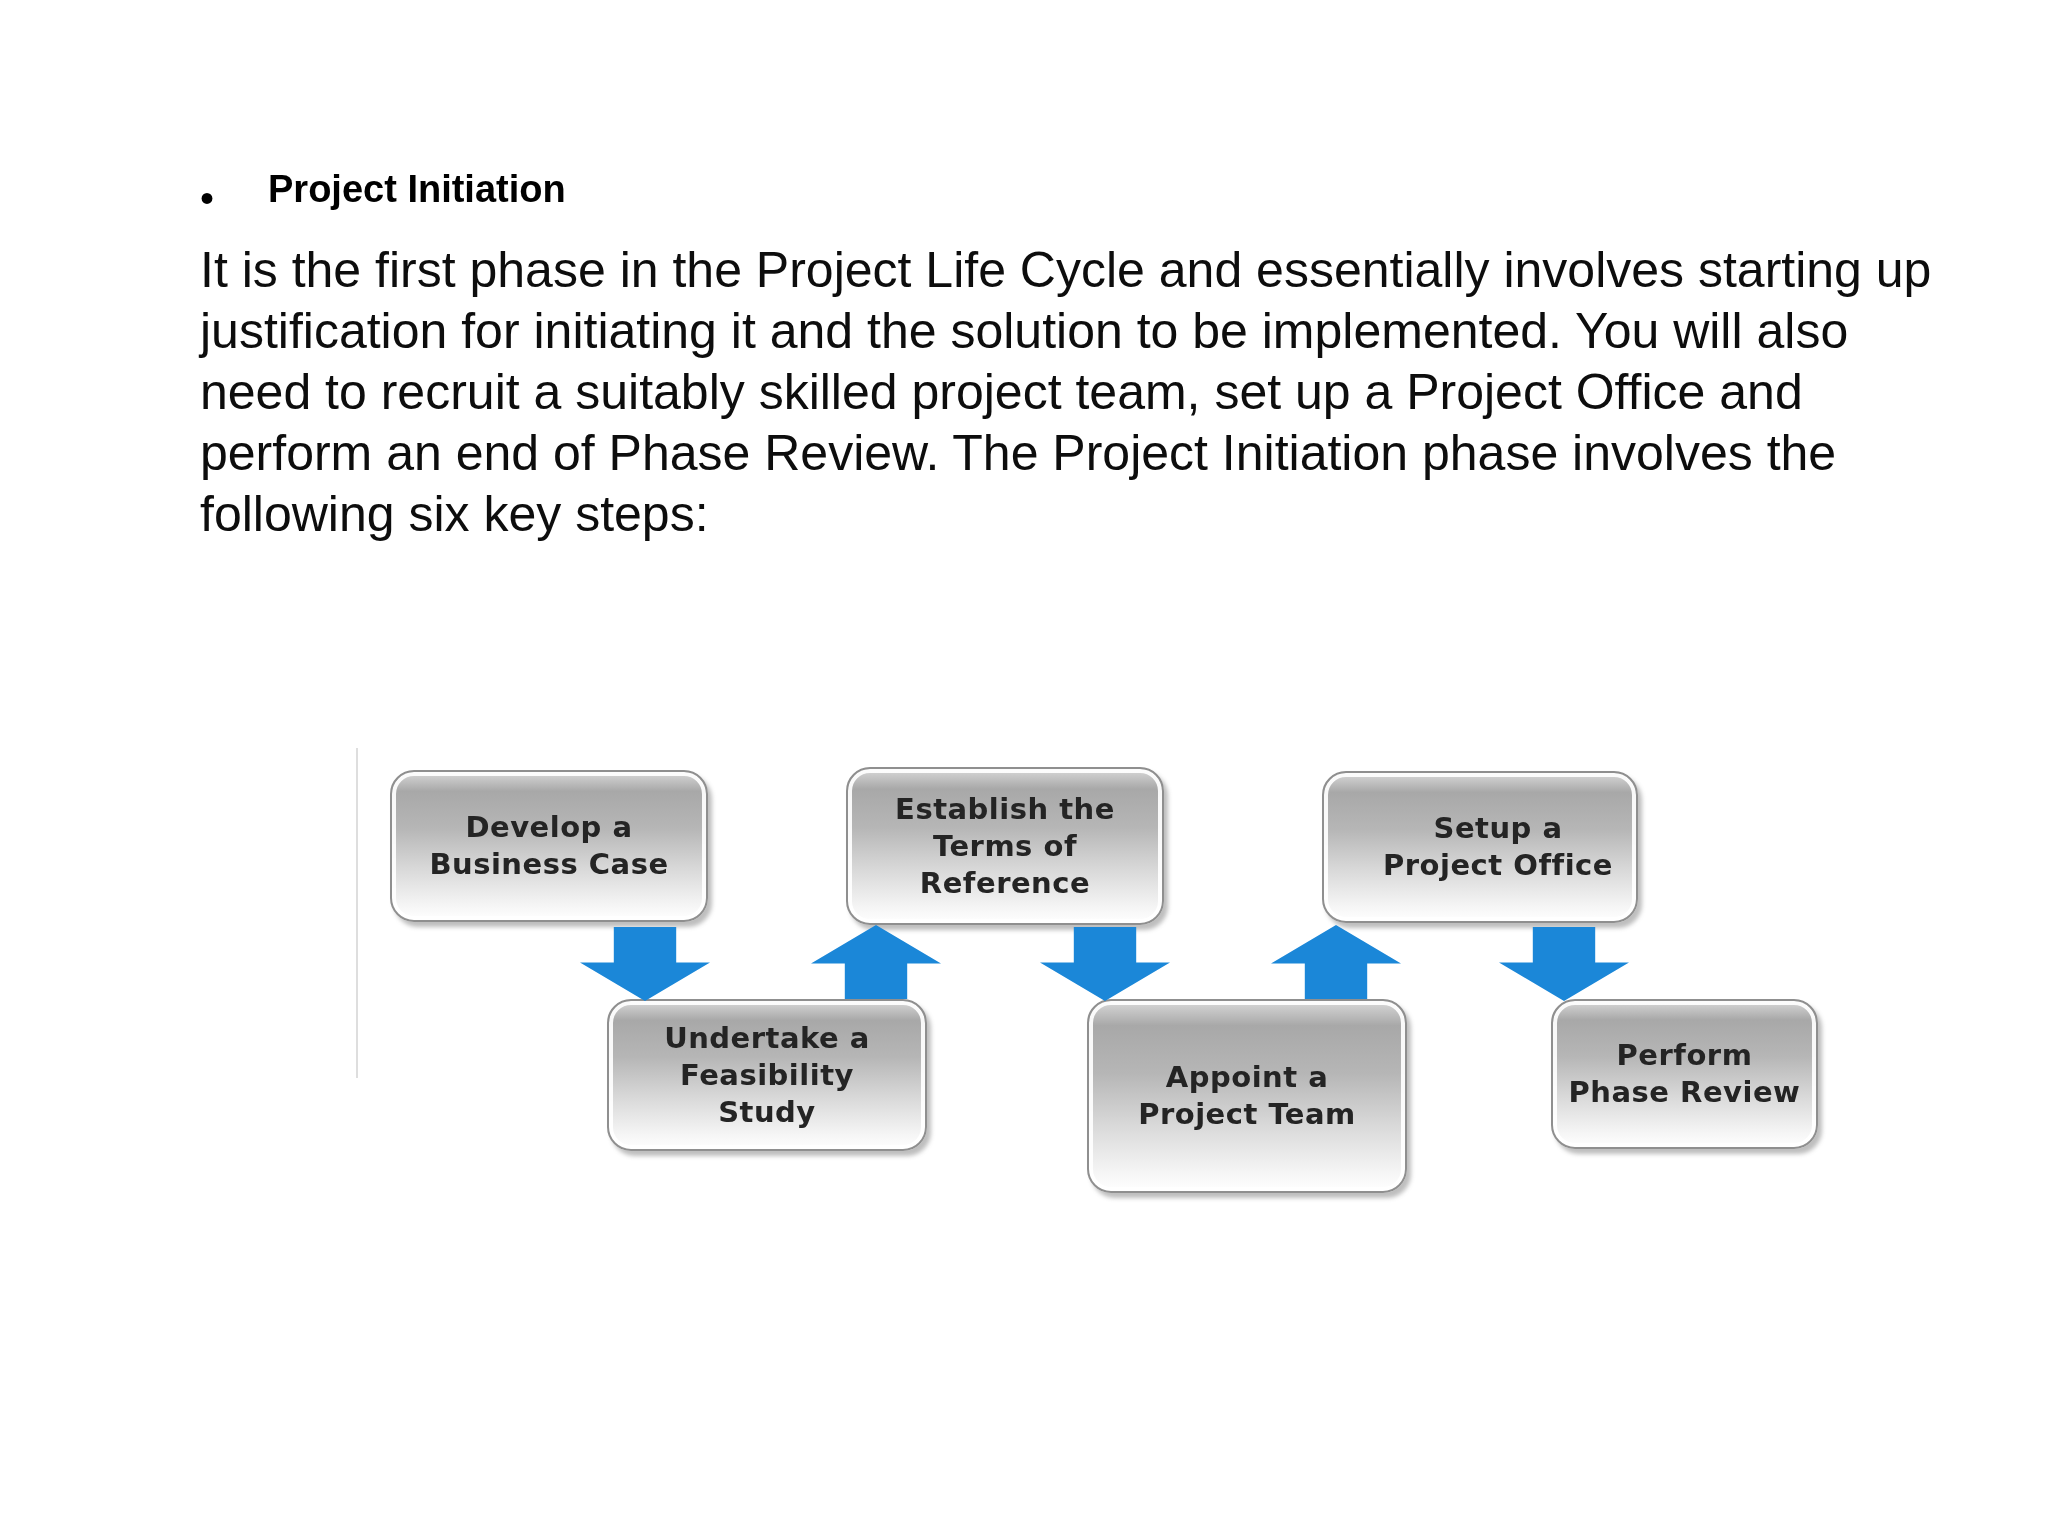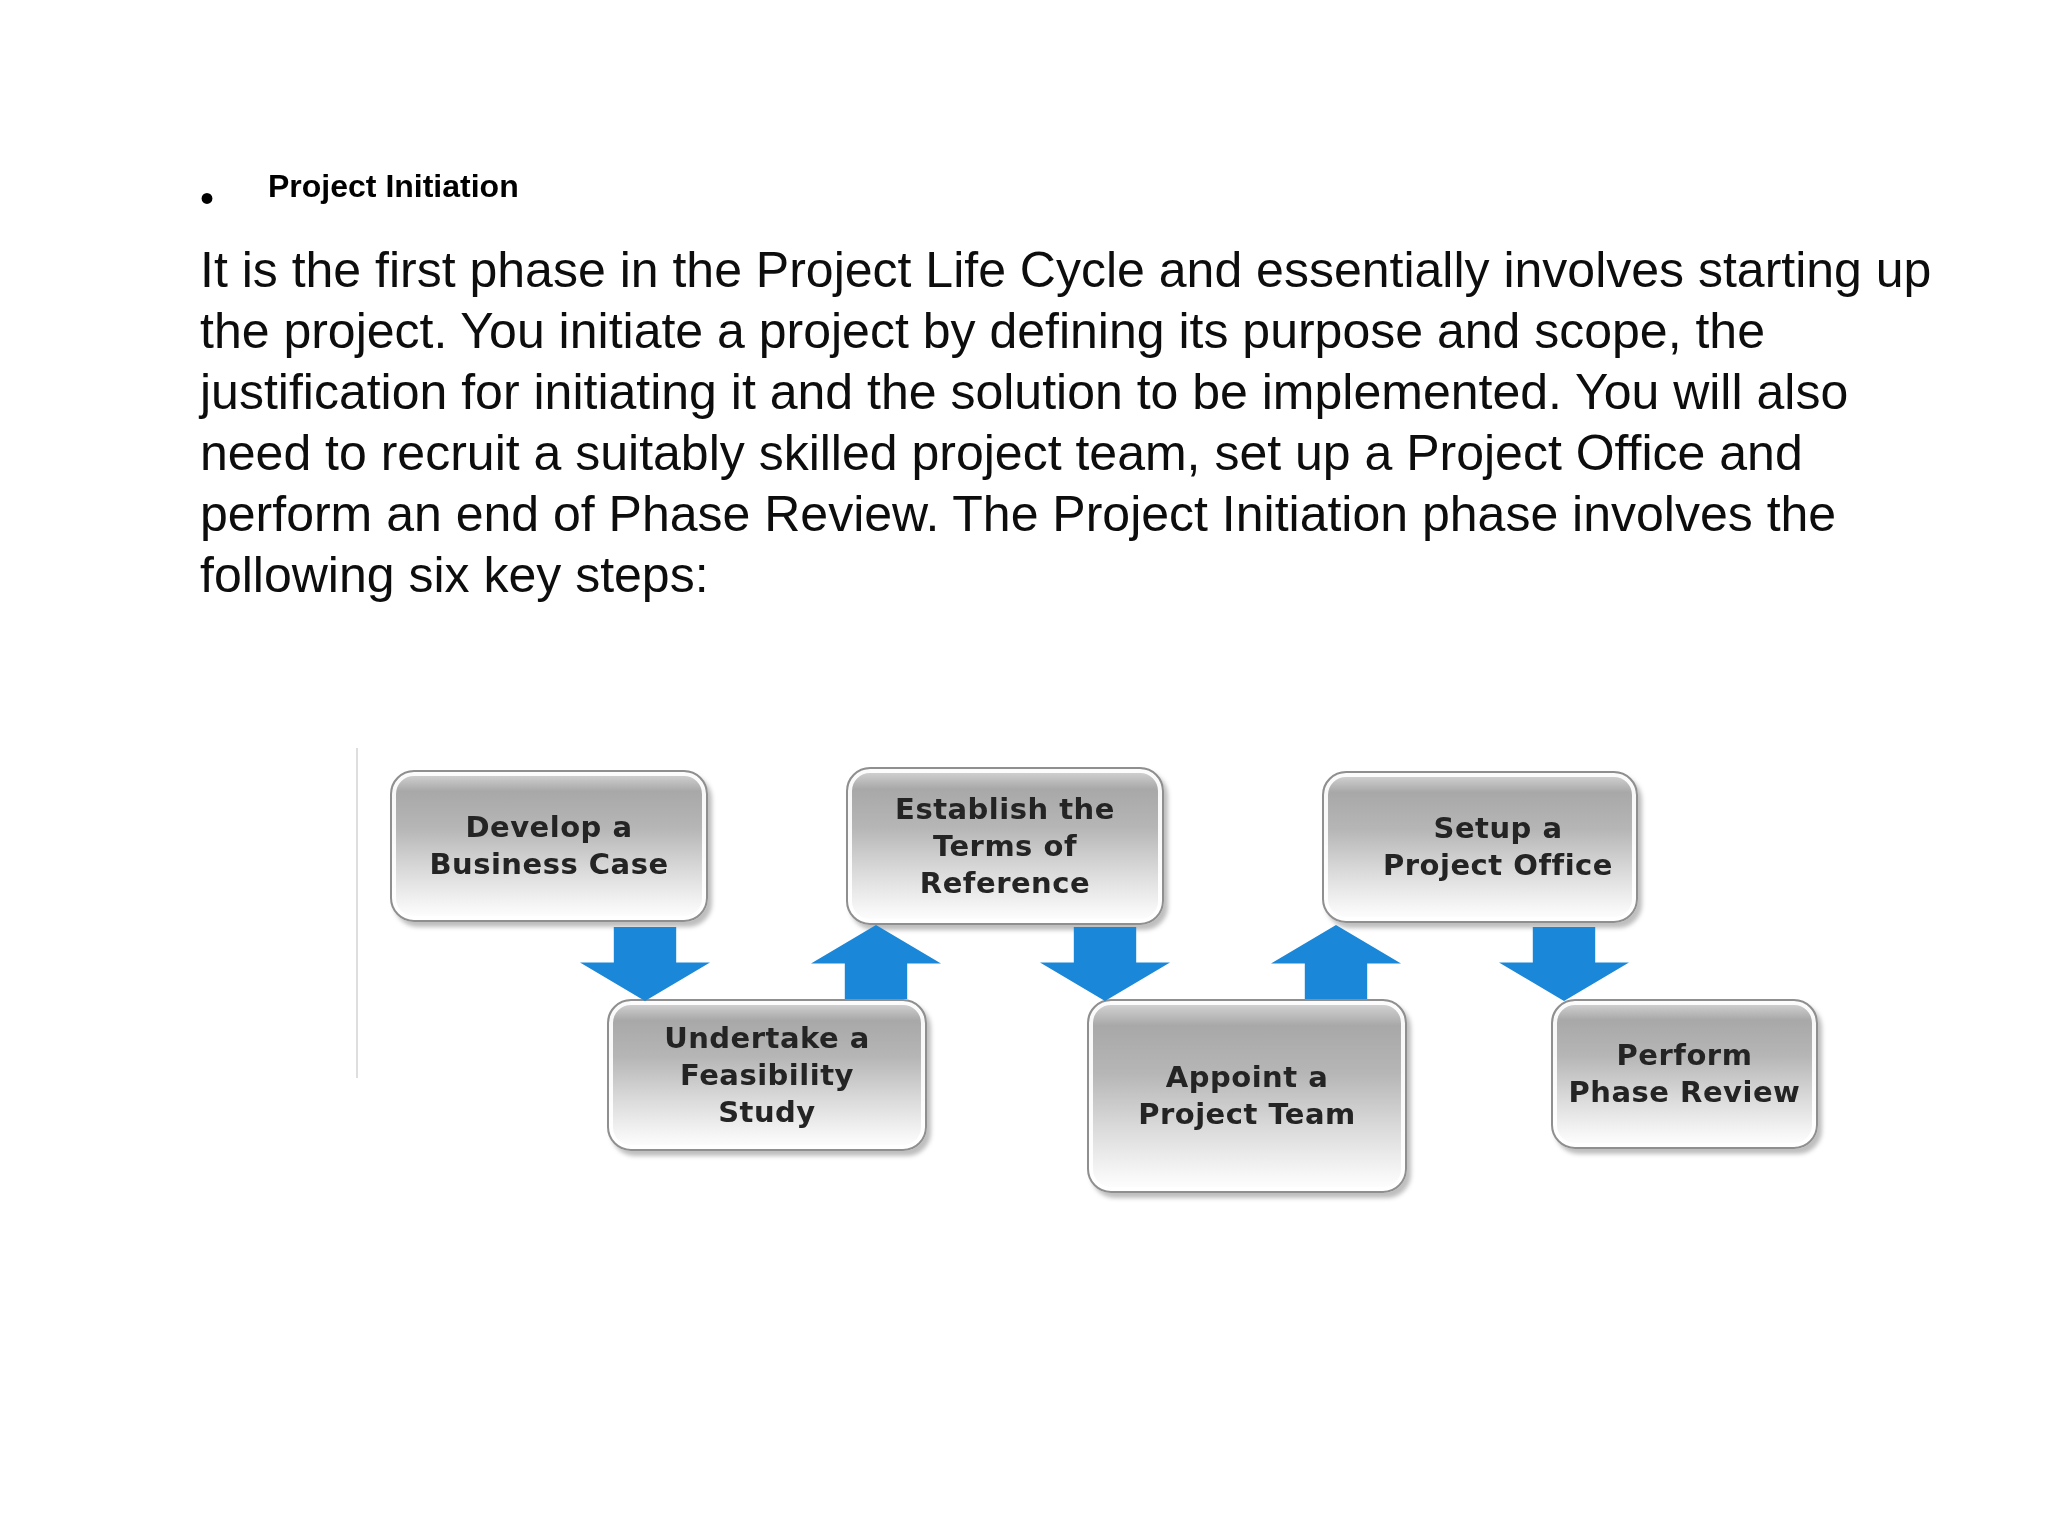--- a/index.html
+++ b/index.html
@@ -72,25 +72,24 @@
   #arrow3 { left:1040px; top:927px; }
   #arrow4 { left:1271px; top:925px; }
   #arrow5 { left:1499px; top:927px; }
 </style>
 </head>
 <body>
 
 <div class="slide">
 
   <span class="bullet-glyph">•</span>
-  <h1 class="page-title" style="margin:0;font-size:32px;">Project Initiation</h1>
+  <h1 class="page-title" style="margin:0;font-size:38px;">Project Initiation</h1>
 
   <div class="body-text">
     <div>It is the first phase in the Project Life Cycle and essentially involves starting up</div>
-    <div>the project. You initiate a project by defining its purpose and scope, the</div>
     <div>justification for initiating it and the solution to be implemented. You will also</div>
     <div>need to recruit a suitably skilled project team, set up a Project Office and</div>
     <div>perform an end of Phase Review. The Project Initiation phase involves the</div>
     <div>following six key steps:</div>
   </div>
 
   <div class="diagram-edge"></div>
 
   <div id="box1" class="step-box">
     <div>Develop a</div>

